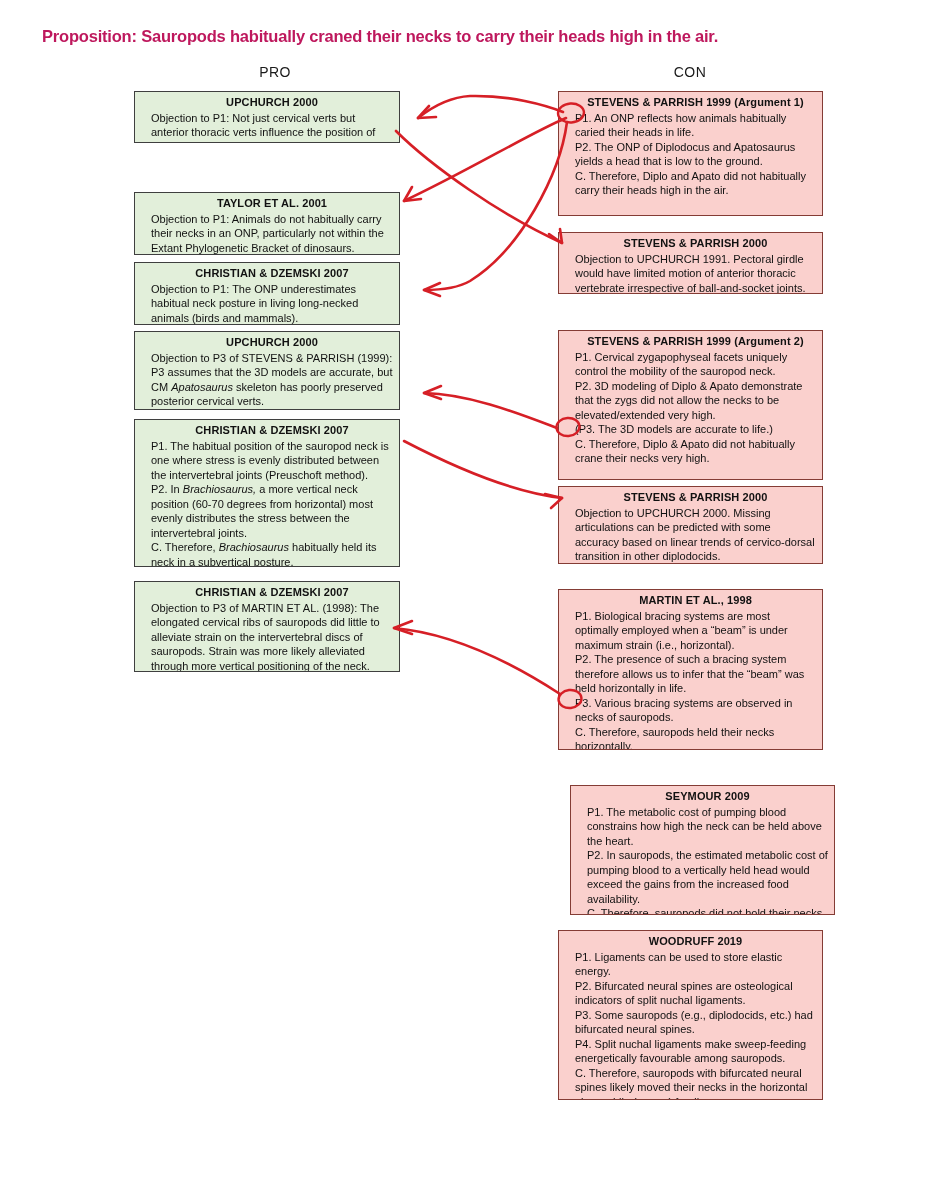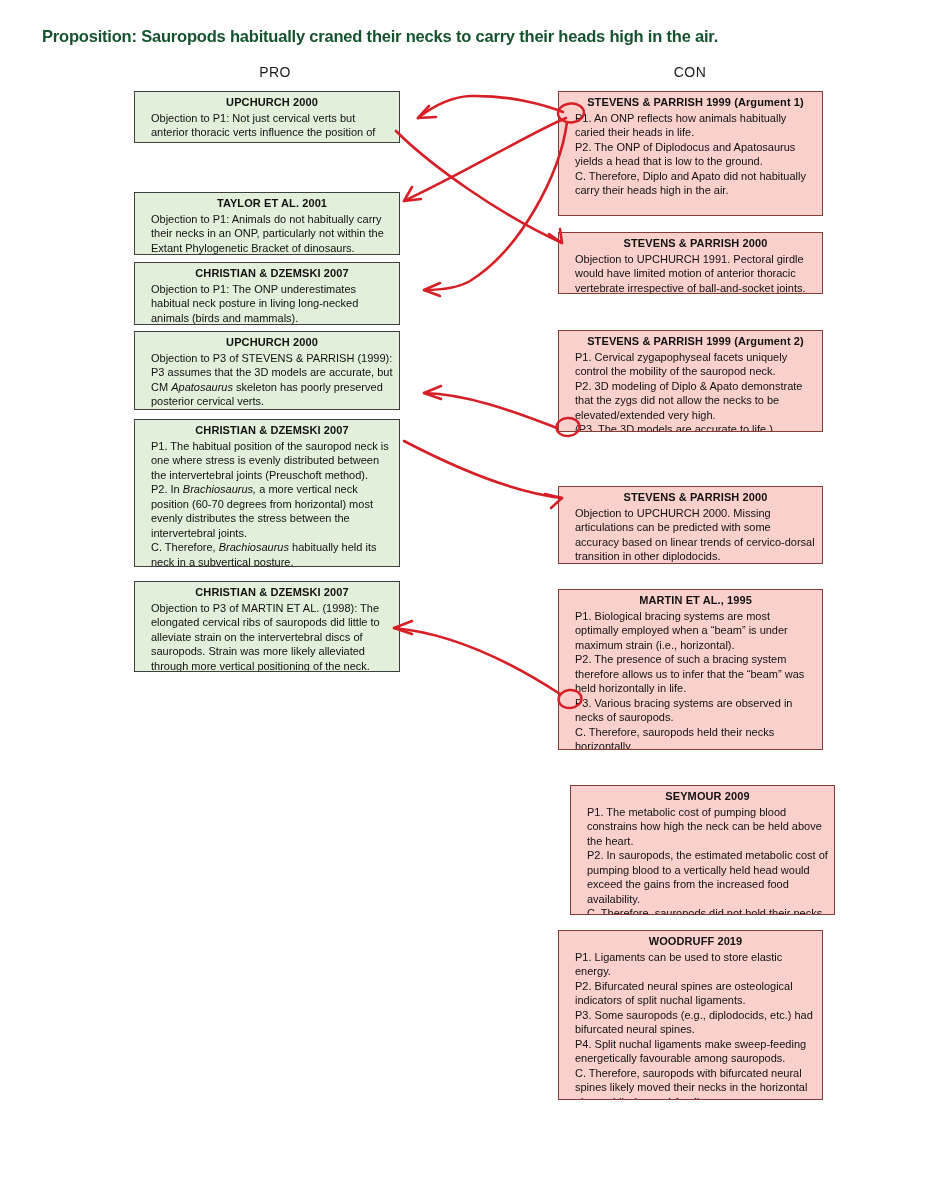--- a/index.html
+++ b/index.html
@@ -22,21 +22,21 @@
     height: 1200px;
   }
   #proposition {
     position: absolute;
     left: 42px;
     top: 27px;
     width: 880px;
     font-size: 16.5px;
     font-weight: bold;
     letter-spacing: -0.2px;
-    color: #14532d;
+    color: #be185d;
     white-space: nowrap;
   }
   .col-header {
     position: absolute;
     font-size: 14px;
     color: #1a1a1a;
     text-align: center;
     letter-spacing: 0.4px;
   }
   #header-pro { left: 185px; top: 64px; width: 180px; }
@@ -135,32 +135,32 @@
   <div class="node con" style="left:558px; top:91px; width:265px; height:125px;">
     <span class="ttl">STEVENS &amp; PARRISH 1999 (Argument 1)</span>
     <span class="body">P1. An ONP reflects how animals habitually caried their heads in life.<br>P2. The ONP of Diplodocus and Apatosaurus yields a head that is low to the ground.<br>C. Therefore, Diplo and Apato did not habitually carry their heads high in the air.</span>
   </div>
 
   <div class="node con" style="left:558px; top:232px; width:265px; height:62px;">
     <span class="ttl">STEVENS &amp; PARRISH 2000</span>
     <span class="body">Objection to UPCHURCH 1991. Pectoral girdle would have limited motion of anterior thoracic vertebrate irrespective of ball-and-socket joints.</span>
   </div>
 
-  <div class="node con" style="left:558px; top:330px; width:265px; height:102px;">
+  <div class="node con" style="left:558px; top:330px; width:265px; height:150px;">
     <span class="ttl">STEVENS &amp; PARRISH 1999 (Argument 2)</span>
     <span class="body">P1. Cervical zygapophyseal facets uniquely control the mobility of the sauropod neck.<br>P2. 3D modeling of Diplo &amp; Apato demonstrate that the zygs did not allow the necks to be elevated/extended very high.<br>(P3. The 3D models are accurate to life.)<br>C. Therefore, Diplo &amp; Apato did not habitually crane their necks very high.</span>
   </div>
 
   <div class="node con" style="left:558px; top:486px; width:265px; height:78px;">
     <span class="ttl">STEVENS &amp; PARRISH 2000</span>
     <span class="body">Objection to UPCHURCH 2000. Missing articulations can be predicted with some accuracy based on linear trends of cervico-dorsal transition in other diplodocids.</span>
   </div>
 
   <div class="node con" style="left:558px; top:589px; width:265px; height:161px;">
-    <span class="ttl">MARTIN ET AL., 1995</span>
+    <span class="ttl">MARTIN ET AL., 1998</span>
     <span class="body">P1. Biological bracing systems are most optimally employed when a “beam” is under maximum  strain (i.e., horizontal).<br>P2. The presence of such a bracing system therefore allows us to infer that the “beam” was held horizontally in life.<br>P3. Various bracing systems are observed in necks of sauropods.<br>C. Therefore, sauropods held their necks horizontally.</span>
   </div>
 
   <div class="node con" style="left:558px; top:785px; width:265px; height:130px;margin-left:12px;">
     <span class="ttl">SEYMOUR 2009</span>
     <span class="body">P1. The metabolic cost of pumping blood constrains how high the neck can be held above the heart.<br>P2. In sauropods, the estimated metabolic cost of pumping blood to a vertically held head would exceed the gains from the increased food availability.<br>C. Therefore, sauropods did not hold their necks vertically.</span>
   </div>
 
   <div class="node con" style="left:558px; top:930px; width:265px; height:170px;">
     <span class="ttl">WOODRUFF 2019</span>

